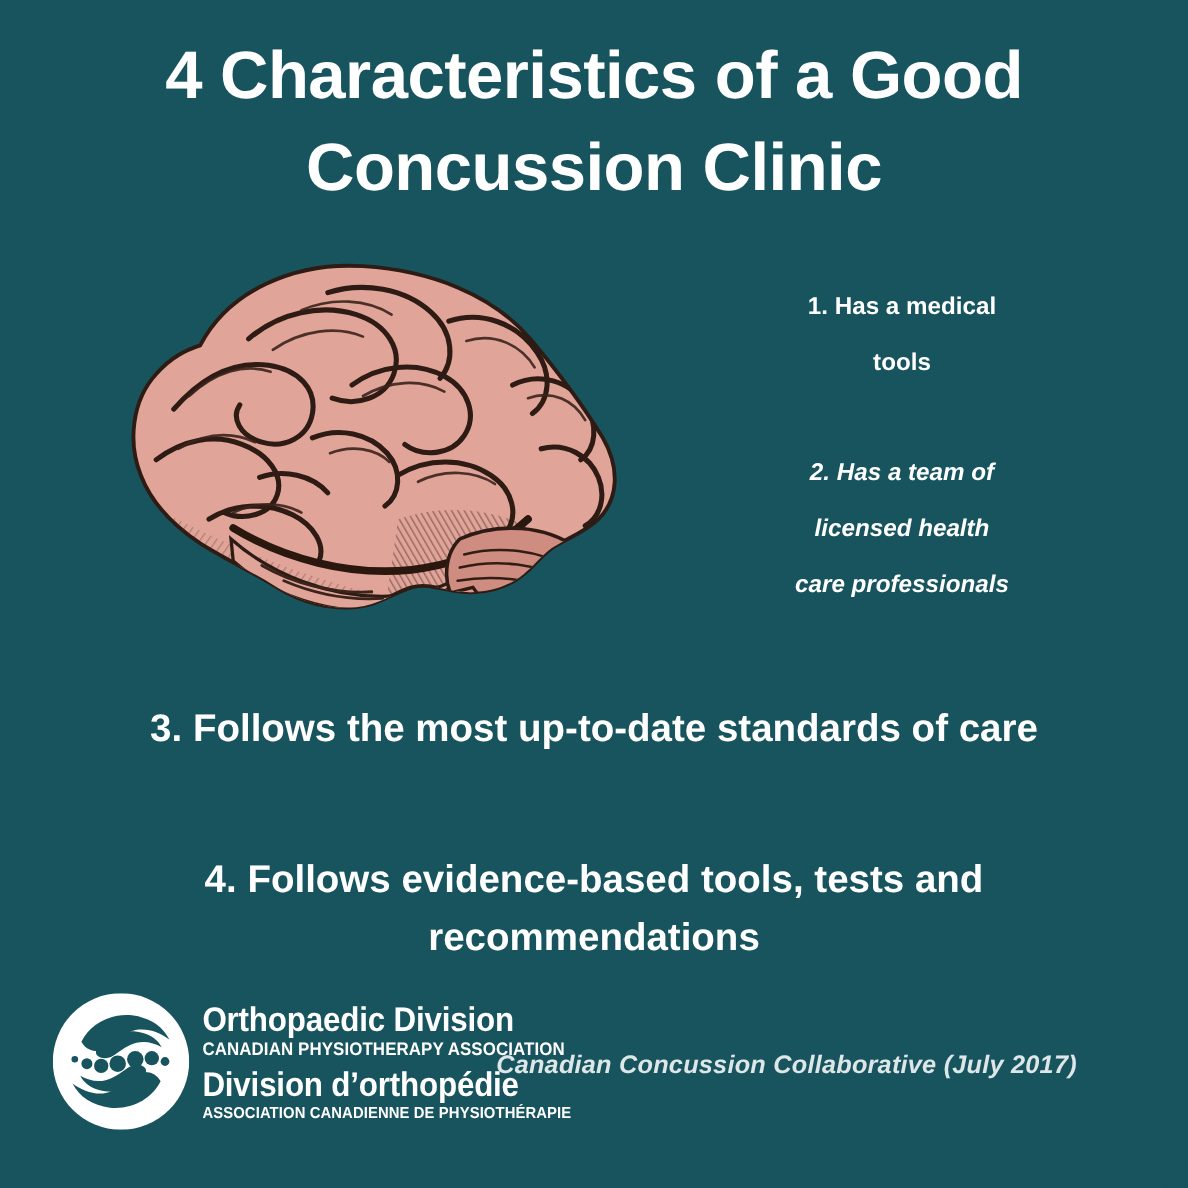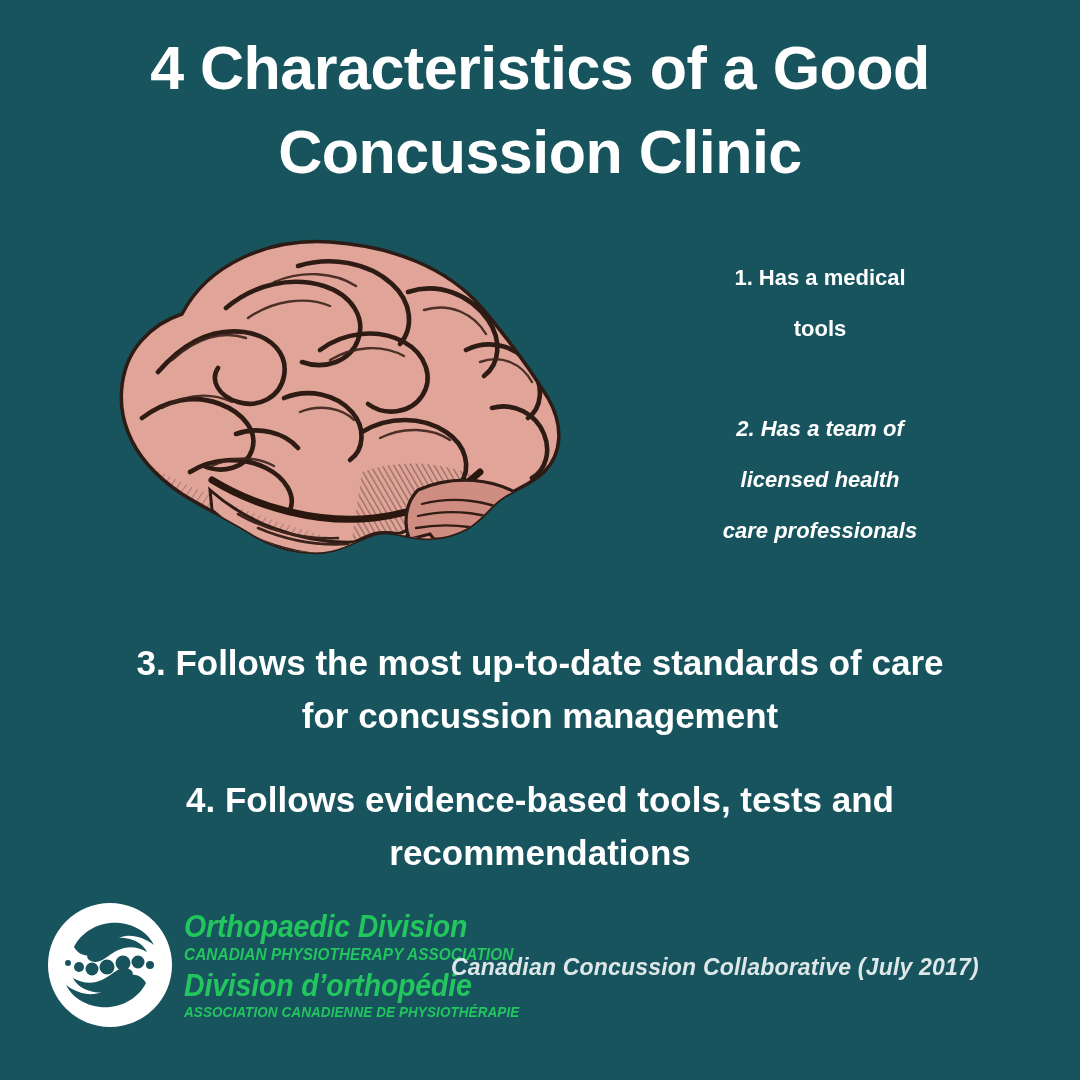--- a/index.html
+++ b/index.html
@@ -89,22 +89,21 @@
     align-items: center;
   }
   .logo-mark {
     width: 124px;
     height: 124px;
     flex: 0 0 124px;
   }
   .logo-mark svg { display: block; width: 124px; height: 124px; }
   .logo-text {
     margin-left: 12px;
-    color: #22c55e;
-    font-style: italic;
+    color: #ffffff;
   }
   .logo-line1 {
     font-size: 31px;
     font-weight: bold;
     line-height: 34px;
     letter-spacing: -0.2px;
     transform: scaleX(0.92);
     transform-origin: left center;
   }
   .logo-line2 {
@@ -264,21 +263,20 @@
     </div>
     <div class="item">
       <div>2. Has a team of</div>
       <div>licensed health</div>
       <div>care professionals</div>
     </div>
   </div>
 
   <div class="wide-item i3">
     <div>3. Follows the most up-to-date standards of care</div>
-    <div>for concussion management</div>
   </div>
 
   <div class="wide-item i4">
     <div>4. Follows evidence-based tools, tests and</div>
     <div>recommendations</div>
   </div>
 
   <div class="logo">
     <div class="logo-mark">
       <svg viewBox="0 0 124 124" xmlns="http://www.w3.org/2000/svg" aria-hidden="true">

